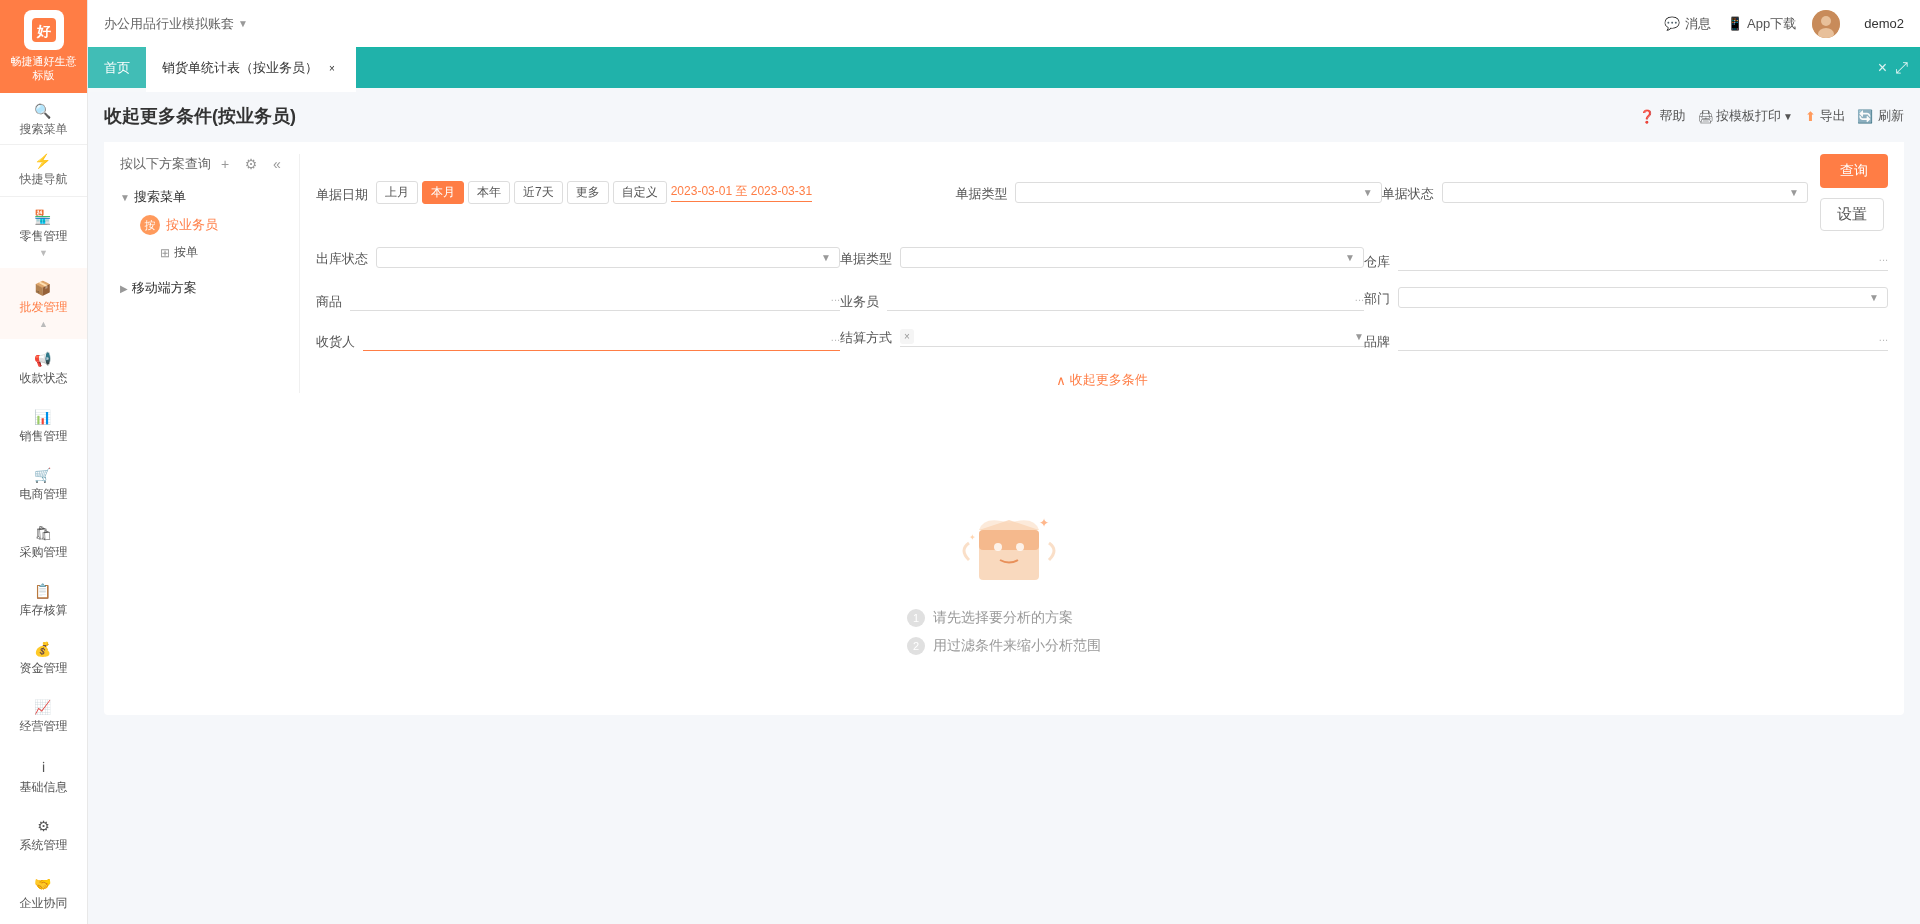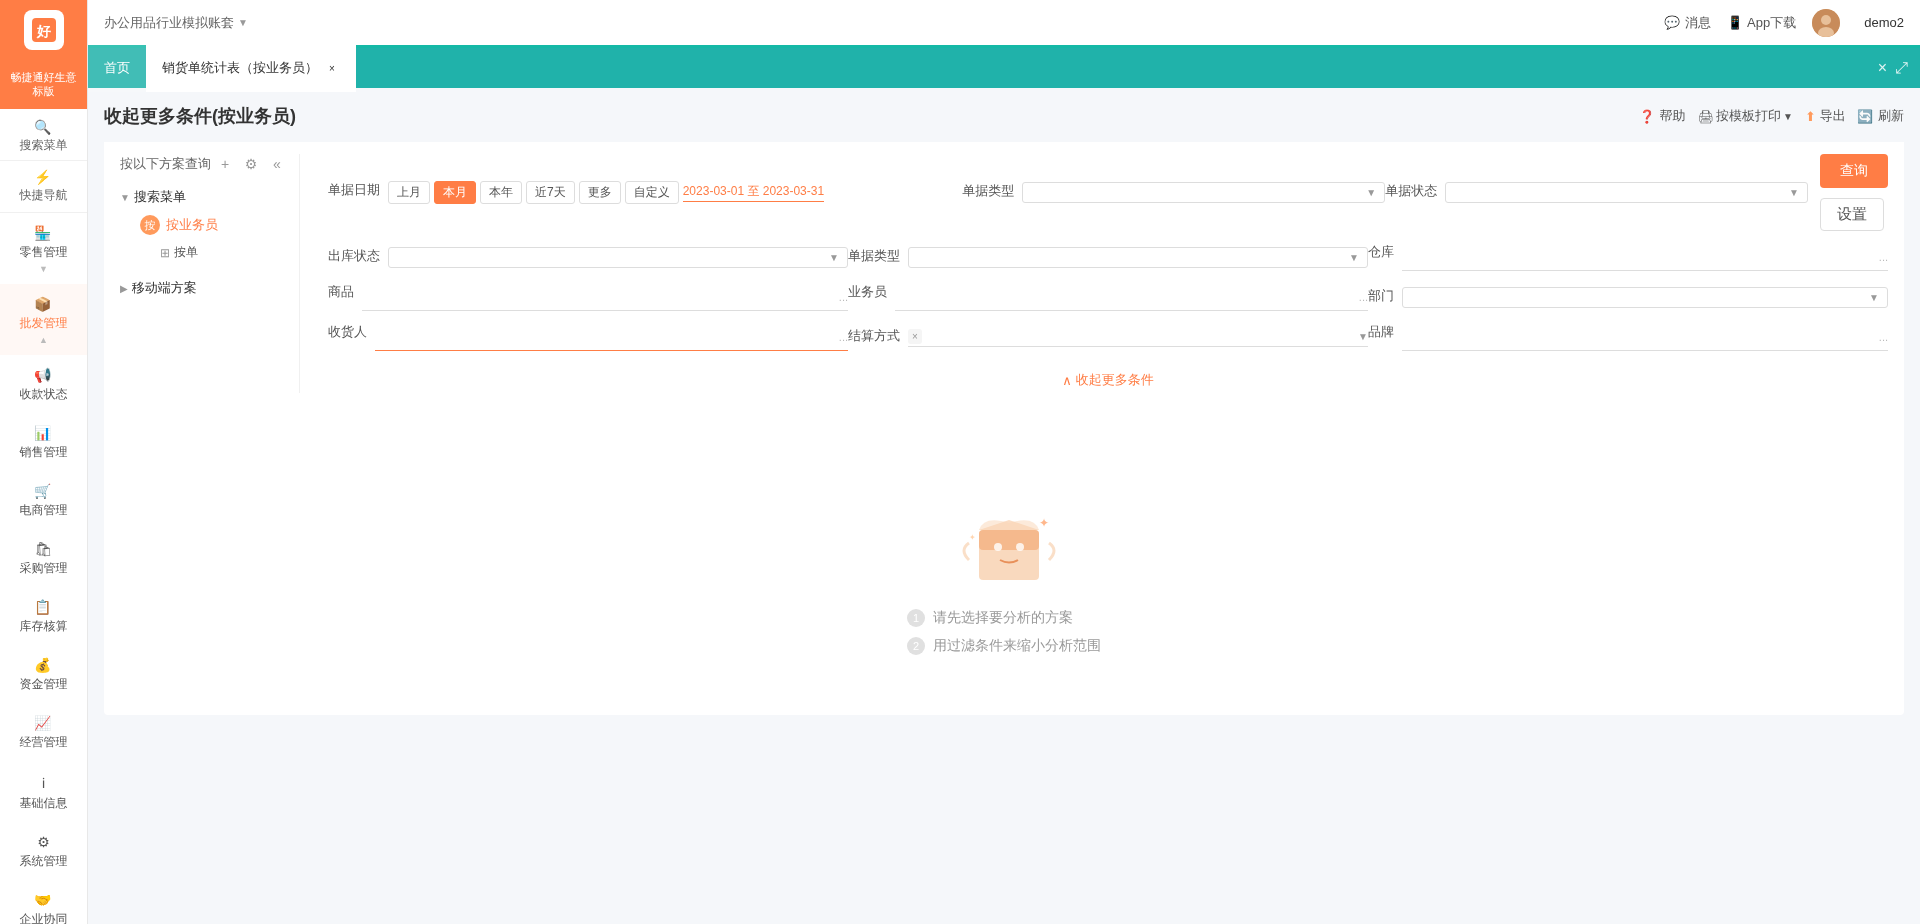--- a/index.html
+++ b/index.html
@@ -3,31 +3,31 @@
   <meta charset="utf-8">
   <style>
     * { box-sizing: border-box; margin: 0; padding: 0; }
     body { font-family: -apple-system, "PingFang SC", "Microsoft YaHei", sans-serif; font-size: 13px; background: #f5f5f5; color: #333; display: flex; height: 924px; overflow: hidden; }
 
     
     .sidebar { width: 88px; background: #fff; display: flex; flex-direction: column; align-items: center; border-right: 1px solid #e8e8e8; flex-shrink: 0; }
     .sidebar-logo { width: 100%; background: #ff7d45; padding: 10px 6px; display: flex; flex-direction: column; align-items: center; cursor: pointer; }
     .sidebar-logo-icon { width: 40px; height: 40px; background: #fff; border-radius: 8px; display: flex; align-items: center; justify-content: center; }
     .sidebar-logo-icon svg { width: 28px; height: 28px; }
-    .sidebar-logo-text { color: #fff; font-size: 11px; margin-top: 20px; text-align: center; line-height: 1.3; }
+    .sidebar-logo-text { color: #fff; font-size: 11px; margin-top: 4px; text-align: center; line-height: 1.3; }
     .sidebar-search-btn { width: 100%; background: none; border: none; color: #666; font-size: 12px; cursor: pointer; padding: 4px 0; display: flex; flex-direction: column; align-items: center; gap: 2px; }
     .sidebar-nav-btn { width: 100%; background: none; border: none; color: #666; font-size: 12px; cursor: pointer; padding: 8px 4px; display: flex; flex-direction: column; align-items: center; gap: 2px; border-bottom: 1px solid #f0f0f0; }
     .sidebar-item { width: 100%; background: none; border: none; color: #555; font-size: 12px; cursor: pointer; padding: 12px 4px 10px; display: flex; flex-direction: column; align-items: center; gap: 3px; position: relative; }
     .sidebar-item.active { background: #fff8f5; color: #ff7d45; }
 
     
     .main { flex: 1; display: flex; flex-direction: column; overflow: hidden; }
 
     
-    .topbar { height: 48px; background: #fff; border-bottom: 3px solid #14b8a6; display: flex; align-items: center; justify-content: space-between; padding: 0 16px; flex-shrink: 0; }
+    .topbar { height: 48px; background: #fff; border-bottom: 1px solid #14b8a6; display: flex; align-items: center; justify-content: space-between; padding: 0 16px; flex-shrink: 0; }
     .topbar-left { display: flex; align-items: center; gap: 8px; color: #666; font-size: 13px; }
     .topbar-dropdown { display: flex; align-items: center; gap: 4px; cursor: pointer; }
     .topbar-right { display: flex; align-items: center; gap: 16px; }
     .topbar-action { display: flex; align-items: center; gap: 4px; color: #555; font-size: 13px; cursor: pointer; }
     .topbar-user { display: flex; align-items: center; gap: 24px; cursor: pointer; }
     .user-avatar { width: 28px; height: 28px; border-radius: 50%; background: #d9a87c; display: flex; align-items: center; justify-content: center; overflow: hidden; }
 
     
     .tabs { height: 40px; background: #20b2aa; display: flex; align-items: center; padding: 0 0; flex-shrink: 0; }
     .tab { height: 48px; display: flex; align-items: center; padding: 0 16px; cursor: pointer; font-size: 13px; color: rgba(255,255,255,0.85); gap: 6px; position: relative; }
@@ -45,40 +45,40 @@
     .page-header { display: flex; align-items: center; justify-content: space-between; margin-bottom: 14px; }
     .page-title { font-size: 18px; font-weight: 600; color: #333; }
     .page-header-actions { display: flex; align-items: center; gap: 12px; }
     .header-action-btn { display: flex; align-items: center; gap: 4px; color: #555; font-size: 13px; cursor: pointer; background: none; border: none; }
     .header-action-btn .icon { color: #ff9a5c; }
 
     
     .content-area { background: #fff; border-radius: 4px; padding: 0; }
 
     
-    .filter-panel { display: flex; background: #fff; padding: 12px 16px; gap: 12px; }
+    .filter-panel { display: flex; background: #fff; padding: 12px 16px; gap: 0; }
     .filter-sidebar { width: 180px; border-right: 1px solid #f0f0f0; padding-right: 12px; flex-shrink: 0; }
     .filter-sidebar-title { font-size: 13px; color: #666; margin-bottom: 10px; display: flex; align-items: center; justify-content: space-between; }
     .filter-sidebar-actions { display: flex; gap: 6px; }
     .fs-btn { width: 20px; height: 20px; border: none; background: none; cursor: pointer; color: #999; font-size: 14px; display: flex; align-items: center; justify-content: center; }
     .filter-tree { font-size: 13px; }
     .tree-group { margin-bottom: 4px; }
     .tree-group-label { display: flex; align-items: center; gap: 4px; color: #333; padding: 4px 0; cursor: pointer; font-size: 13px; }
     .tree-group-label .arrow { font-size: 10px; color: #999; }
     .tree-item { display: flex; align-items: center; gap: 6px; padding: 5px 0 5px 20px; cursor: pointer; color: #555; border-radius: 4px; }
     .tree-item.active { color: #ff7d45; }
     .tree-item-icon { width: 20px; height: 20px; border-radius: 50%; background: #ff9a5c; color: #fff; display: flex; align-items: center; justify-content: center; font-size: 11px; }
     .tree-sub-item { display: flex; align-items: center; gap: 4px; padding: 4px 0 4px 40px; cursor: pointer; color: #555; font-size: 12px; }
     .tree-sub-item .sub-icon { color: #999; font-size: 12px; }
     .tree-group2 { margin-top: 10px; }
 
     
     .filter-form { flex: 1; padding-left: 16px; }
     .filter-row { display: flex; align-items: center; gap: 0; margin-bottom: 12px; }
-    .filter-item { flex: 1; display: flex; align-items: flex-start; gap: 8px; min-width: 0; }
+    .filter-item { flex: 1; display: flex; align-items: flex-end; gap: 8px; min-width: 0; }
     .filter-label { font-size: 13px; color: #555; white-space: nowrap; flex-shrink: 0; }
     .filter-control { flex: 1; min-width: 0; }
     .date-control { display: flex; align-items: center; gap: 4px; flex-wrap: wrap; }
     .date-btn { padding: 2px 8px; border-radius: 3px; border: 1px solid #ddd; background: #fff; font-size: 12px; color: #555; cursor: pointer; }
     .date-btn.active { background: #ff7d45; color: #fff; border-color: #ff7d45; }
     .date-range { font-size: 12px; color: #ff7d45; border-bottom: 1px solid #ff7d45; padding-bottom: 1px; }
     .select-control { display: flex; align-items: center; border: 1px solid #ddd; border-radius: 3px; padding: 4px 8px; background: #fff; cursor: pointer; gap: 4px; width: 100%; }
     .select-arrow { margin-left: auto; color: #999; font-size: 10px; }
     .input-control { border: none; border-bottom: 1px solid #ff7d45; padding: 4px 0; background: transparent; width: 100%; font-size: 13px; outline: none; }
     .input-dotted { border: none; border-bottom: 1px dotted #ccc; padding: 4px 0; background: transparent; width: 100%; font-size: 13px; outline: none; }

